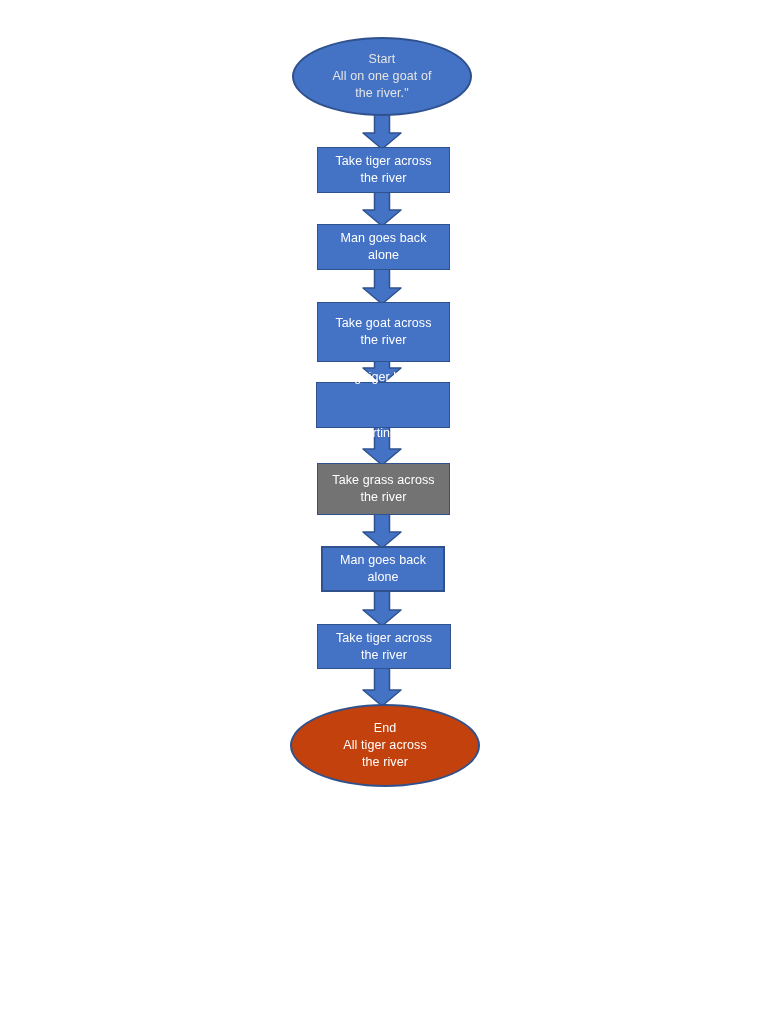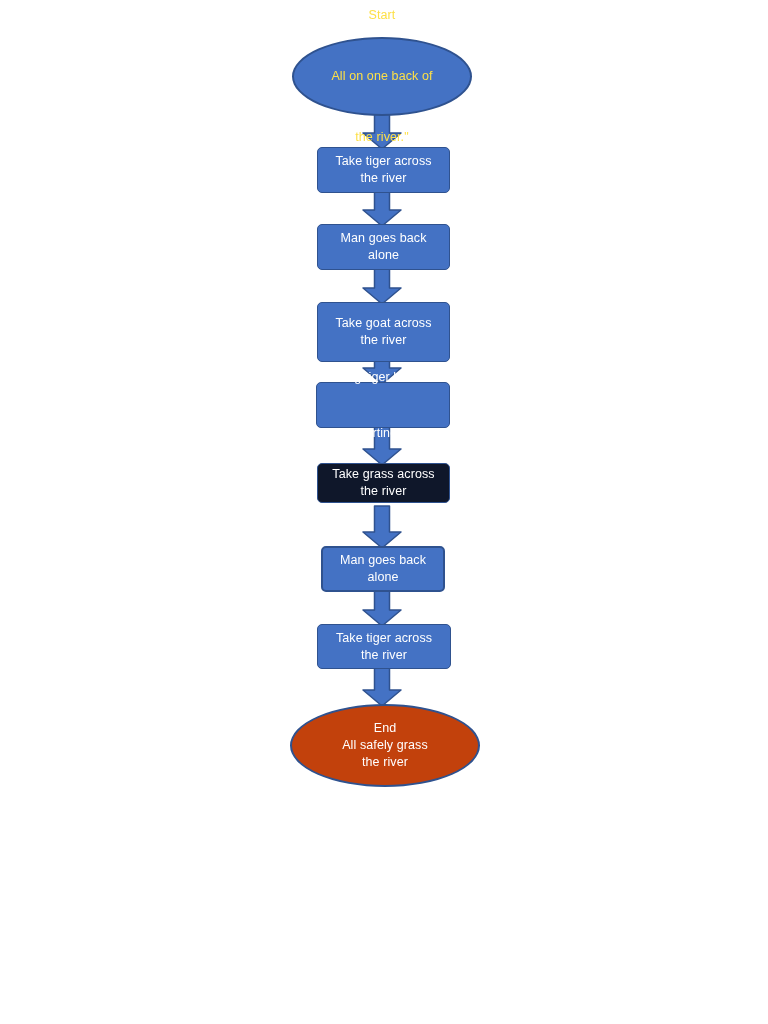--- a/index.html
+++ b/index.html
@@ -38,73 +38,73 @@
     text-align: center;
     box-sizing: border-box;
     font-size: 12.5px;
     line-height: 17px;
     letter-spacing: 0.1px;
   }
   .node.ellipse {
     border-radius: 50%;
   }
   .node.rect {
-    border-radius: 5px;
+    border-radius: 0;
   }
   .node-line {
     white-space: nowrap;
   }
 </style>
 </head>
 <body>
 
 <div class="canvas">
   <svg class="arrows-layer" width="768" height="1024">
       <polygon points="374.5,113 389.5,113 389.5,133 401,133 382,149 363,133 374.5,133" fill="#4472C4" stroke="#2F528F" stroke-width="1.5" stroke-linejoin="round"></polygon>
       <polygon points="374.5,190 389.5,190 389.5,210 401,210 382,226 363,210 374.5,210" fill="#4472C4" stroke="#2F528F" stroke-width="1.5" stroke-linejoin="round"></polygon>
       <polygon points="374.5,267 389.5,267 389.5,288 401,288 382,304 363,288 374.5,288" fill="#4472C4" stroke="#2F528F" stroke-width="1.5" stroke-linejoin="round"></polygon>
       <polygon points="374.5,344 389.5,344 389.5,368 401,368 382,384 363,368 374.5,368" fill="#4472C4" stroke="#2F528F" stroke-width="1.5" stroke-linejoin="round"></polygon>
       <polygon points="374.5,425 389.5,425 389.5,449 401,449 382,465 363,449 374.5,449" fill="#4472C4" stroke="#2F528F" stroke-width="1.5" stroke-linejoin="round"></polygon>
       <polygon points="374.5,506 389.5,506 389.5,532 401,532 382,548 363,532 374.5,532" fill="#4472C4" stroke="#2F528F" stroke-width="1.5" stroke-linejoin="round"></polygon>
       <polygon points="374.5,589 389.5,589 389.5,610 401,610 382,626 363,610 374.5,610" fill="#4472C4" stroke="#2F528F" stroke-width="1.5" stroke-linejoin="round"></polygon>
       <polygon points="374.5,666 389.5,666 389.5,690 401,690 382,706 363,690 374.5,690" fill="#4472C4" stroke="#2F528F" stroke-width="1.5" stroke-linejoin="round"></polygon>
     </svg>
   <div class="nodes-layer" id="nodes">
-      <div class="node ellipse" style="left: 292px; top: 37px; width: 180px; height: 79px; background: rgb(68, 114, 196); border: 2px solid rgb(47, 82, 143); color: #fde047; gap: 44px;">
+      <div class="node ellipse" style="left: 292px; top: 37px; width: 180px; height: 79px; background: rgb(68, 114, 196); border: 2px solid rgb(47, 82, 143); color: #e5e5e5;">
         <div class="node-line">Start</div>
-        <div class="node-line">All on one back of</div>
+        <div class="node-line">All on one goat of</div>
         <div class="node-line">the river."</div>
       </div>
       <div class="node rect" style="left: 317px; top: 147px; width: 133px; height: 46px; background: rgb(68, 114, 196); border: 1.5px solid rgb(47, 82, 143); color: rgb(255, 255, 255);">
         <div class="node-line">Take tiger across</div>
         <div class="node-line">the river</div>
       </div>
       <div class="node rect" style="left: 317px; top: 224px; width: 133px; height: 46px; background: rgb(68, 114, 196); border: 1.5px solid rgb(47, 82, 143); color: rgb(255, 255, 255);">
         <div class="node-line">Man goes back</div>
         <div class="node-line">alone</div>
       </div>
       <div class="node rect" style="left: 317px; top: 302px; width: 133px; height: 60px; background: rgb(68, 114, 196); border: 1.5px solid rgb(47, 82, 143); color: rgb(255, 255, 255);">
         <div class="node-line">Take goat across</div>
         <div class="node-line">the river</div>
       </div>
       <div class="node rect" style="left: 316px; top: 382px; width: 134px; height: 46px; background: rgb(68, 114, 196); border: 1.5px solid rgb(47, 82, 143); color: rgb(255, 255, 255); gap: 39px;">
         <div class="node-line">Bring tiger back to</div>
         <div class="node-line">the starting grass</div>
       </div>
-      <div class="node rect" style="left: 317px; top: 463px; width: 133px; height: 40px; background: #0f172a; border: 1.5px solid rgb(47, 82, 143); color: rgb(255, 255, 255);">
+      <div class="node rect" style="left: 317px; top: 463px; width: 133px; height: 52px; background: #737373; border: 1.5px solid rgb(47, 82, 143); color: rgb(255, 255, 255);">
         <div class="node-line">Take grass across</div>
         <div class="node-line">the river</div>
       </div>
       <div class="node rect" style="left: 321px; top: 546px; width: 124px; height: 46px; background: rgb(68, 114, 196); border: 2.5px solid rgb(47, 82, 143); color: rgb(255, 255, 255);">
         <div class="node-line">Man goes back</div>
         <div class="node-line">alone</div>
       </div>
       <div class="node rect" style="left: 317px; top: 624px; width: 134px; height: 45px; background: rgb(68, 114, 196); border: 1.5px solid rgb(47, 82, 143); color: rgb(255, 255, 255);">
         <div class="node-line">Take tiger across</div>
         <div class="node-line">the river</div>
       </div>
       <div class="node ellipse" style="left: 290px; top: 704px; width: 190px; height: 83px; background: #c2410c; border: 2px solid rgb(47, 82, 143); color: rgb(255, 255, 255);">
         <div class="node-line">End</div>
-        <div class="node-line">All safely grass</div>
+        <div class="node-line">All tiger across</div>
         <div class="node-line">the river</div>
       </div>
     </div>
 </div>
 
 </body></html>

